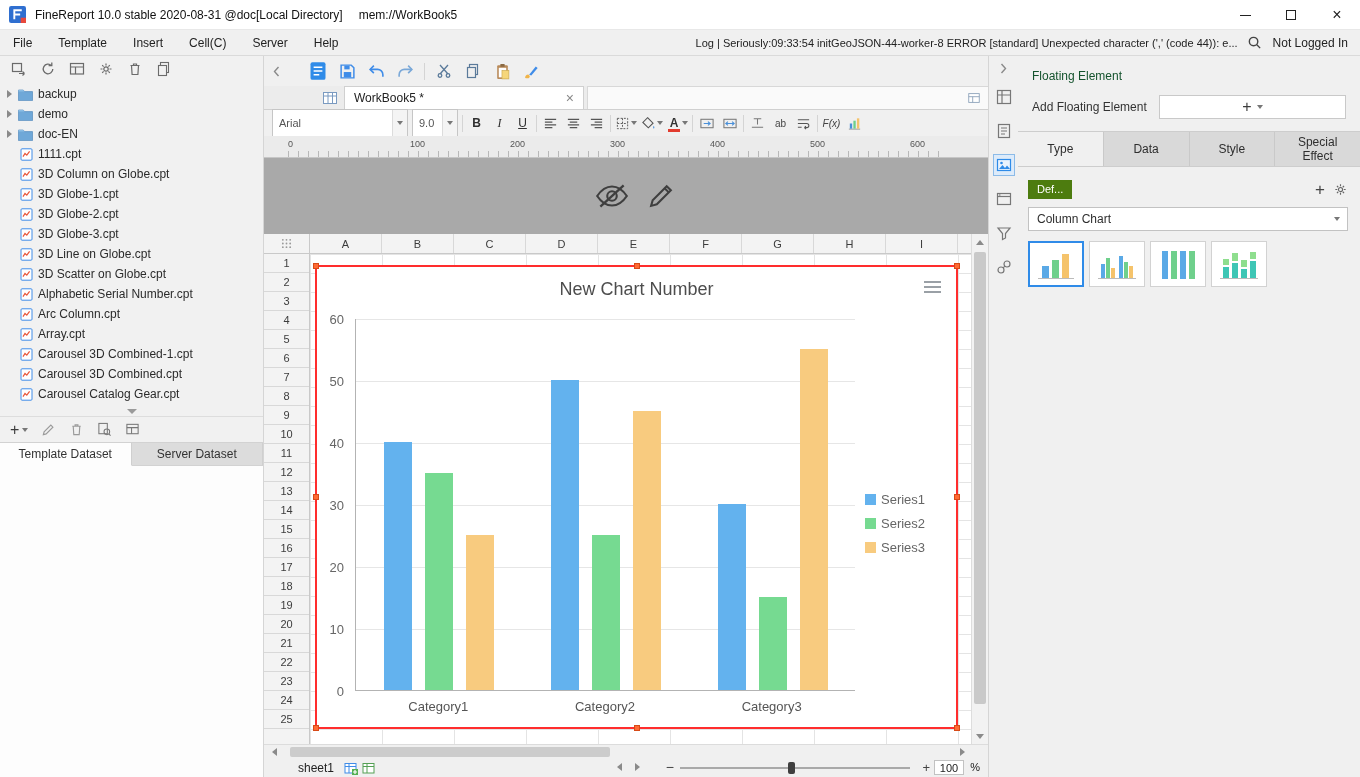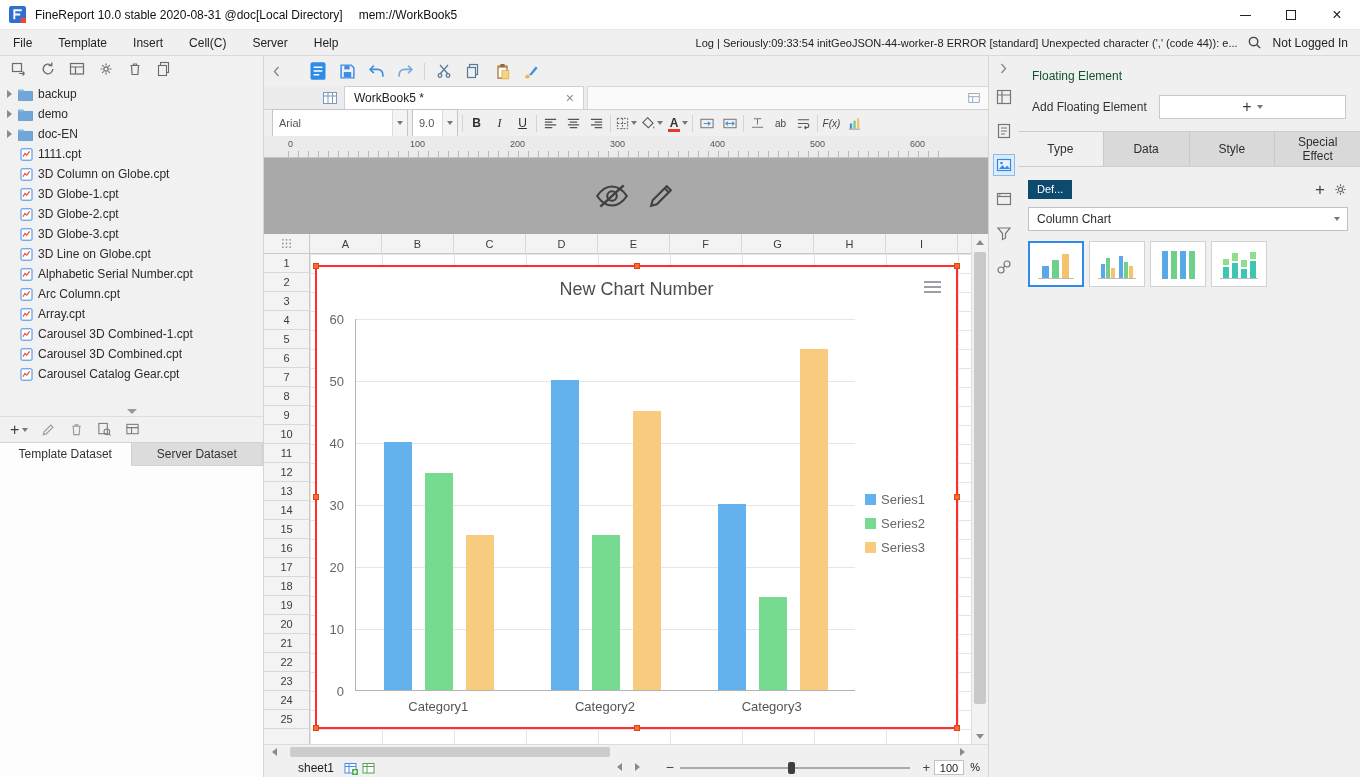--- a/index.html
+++ b/index.html
@@ -138,21 +138,21 @@
 
 .rpanel{width:342px;background:#f0f0f0;display:flex;flex-direction:column}
 .rp-title{padding:13px 14px 12px;font-size:12px;color:#14532d}
 .rp-addrow{display:flex;align-items:center;gap:12px;padding:0 14px 12px}
 .add-btn{flex:1;height:24px;background:#fff;border:1px solid #c9c9c9;display:flex;align-items:center;justify-content:center;gap:5px}
 .rp-tabs{display:flex;height:36px;border-top:1px solid #cdcdcd;border-bottom:1px solid #cdcdcd}
 .rp-tab{flex:1;display:flex;align-items:center;justify-content:center;text-align:center;background:#d9d9d9;border-right:1px solid #c9c9c9;font-size:12px;color:#2e2e2e;line-height:14px;padding:0 6px}
 .rp-tab:last-child{border-right:none}
 .rp-tab.active{background:#f0f0f0}
 .rp-defrow{display:flex;align-items:center;margin:13px 12px 8px 10px;gap:8px}
-.def-tab{background:#0c4a6e;color:#fff;font-size:11px;padding:3px 9px 4px}
+.def-tab{background:#4d7c0f;color:#fff;font-size:11px;padding:3px 9px 4px}
 .rp-spacer{flex:1}
 .rp-plus{font-size:17px;color:#444;line-height:1}
 .rp-dropdown{margin:0 12px 0 10px;height:24px;background:#fff;border:1px solid #c2c2c2;display:flex;align-items:center}
 .rp-dd-val{flex:1;padding:0 8px;font-size:12px;color:#2e2e2e}
 .rp-dd-btn{width:20px;height:100%;display:flex;align-items:center;justify-content:center}
 .thumbs{display:flex;gap:5px;margin:10px 12px 0 10px}
 .thumb{width:56px;height:46px;background:#fff;border:1px solid #d2d2d2;display:flex;align-items:flex-end;justify-content:center;padding:5px 4px}
 .thumb.selected{border:2px solid #2f8be8;padding:4px 3px}
 </style>
 </head>
@@ -318,20 +318,29 @@
           <span class="tree-label">3D Globe-3.cpt</span>
         </div>
         <div class="tree-row file">
           <span>
             <svg width="13" height="13" viewBox="0 0 13 13">
               <rect x="1" y=".8" width="11" height="11.4" rx="1" fill="#fff" stroke="#3f8ce8" stroke-width="1"></rect>
               <path d="M3 8.6 5 5.4l1.8 1.8L9.6 3.4" fill="none" stroke="#e8553a" stroke-width="1.2"></path>
             </svg>
           </span>
           <span class="tree-label">3D Line on Globe.cpt</span>
+        </div>
+        <div class="tree-row file">
+          <span>
+            <svg width="13" height="13" viewBox="0 0 13 13">
+              <rect x="1" y=".8" width="11" height="11.4" rx="1" fill="#fff" stroke="#3f8ce8" stroke-width="1"></rect>
+              <path d="M3 8.6 5 5.4l1.8 1.8L9.6 3.4" fill="none" stroke="#e8553a" stroke-width="1.2"></path>
+            </svg>
+          </span>
+          <span class="tree-label">3D Scatter on Globe.cpt</span>
         </div>
         <div class="tree-row file">
           <span>
             <svg width="13" height="13" viewBox="0 0 13 13">
               <rect x="1" y=".8" width="11" height="11.4" rx="1" fill="#fff" stroke="#3f8ce8" stroke-width="1"></rect>
               <path d="M3 8.6 5 5.4l1.8 1.8L9.6 3.4" fill="none" stroke="#e8553a" stroke-width="1.2"></path>
             </svg>
           </span>
           <span class="tree-label">Alphabetic Serial Number.cpt</span>
         </div>

